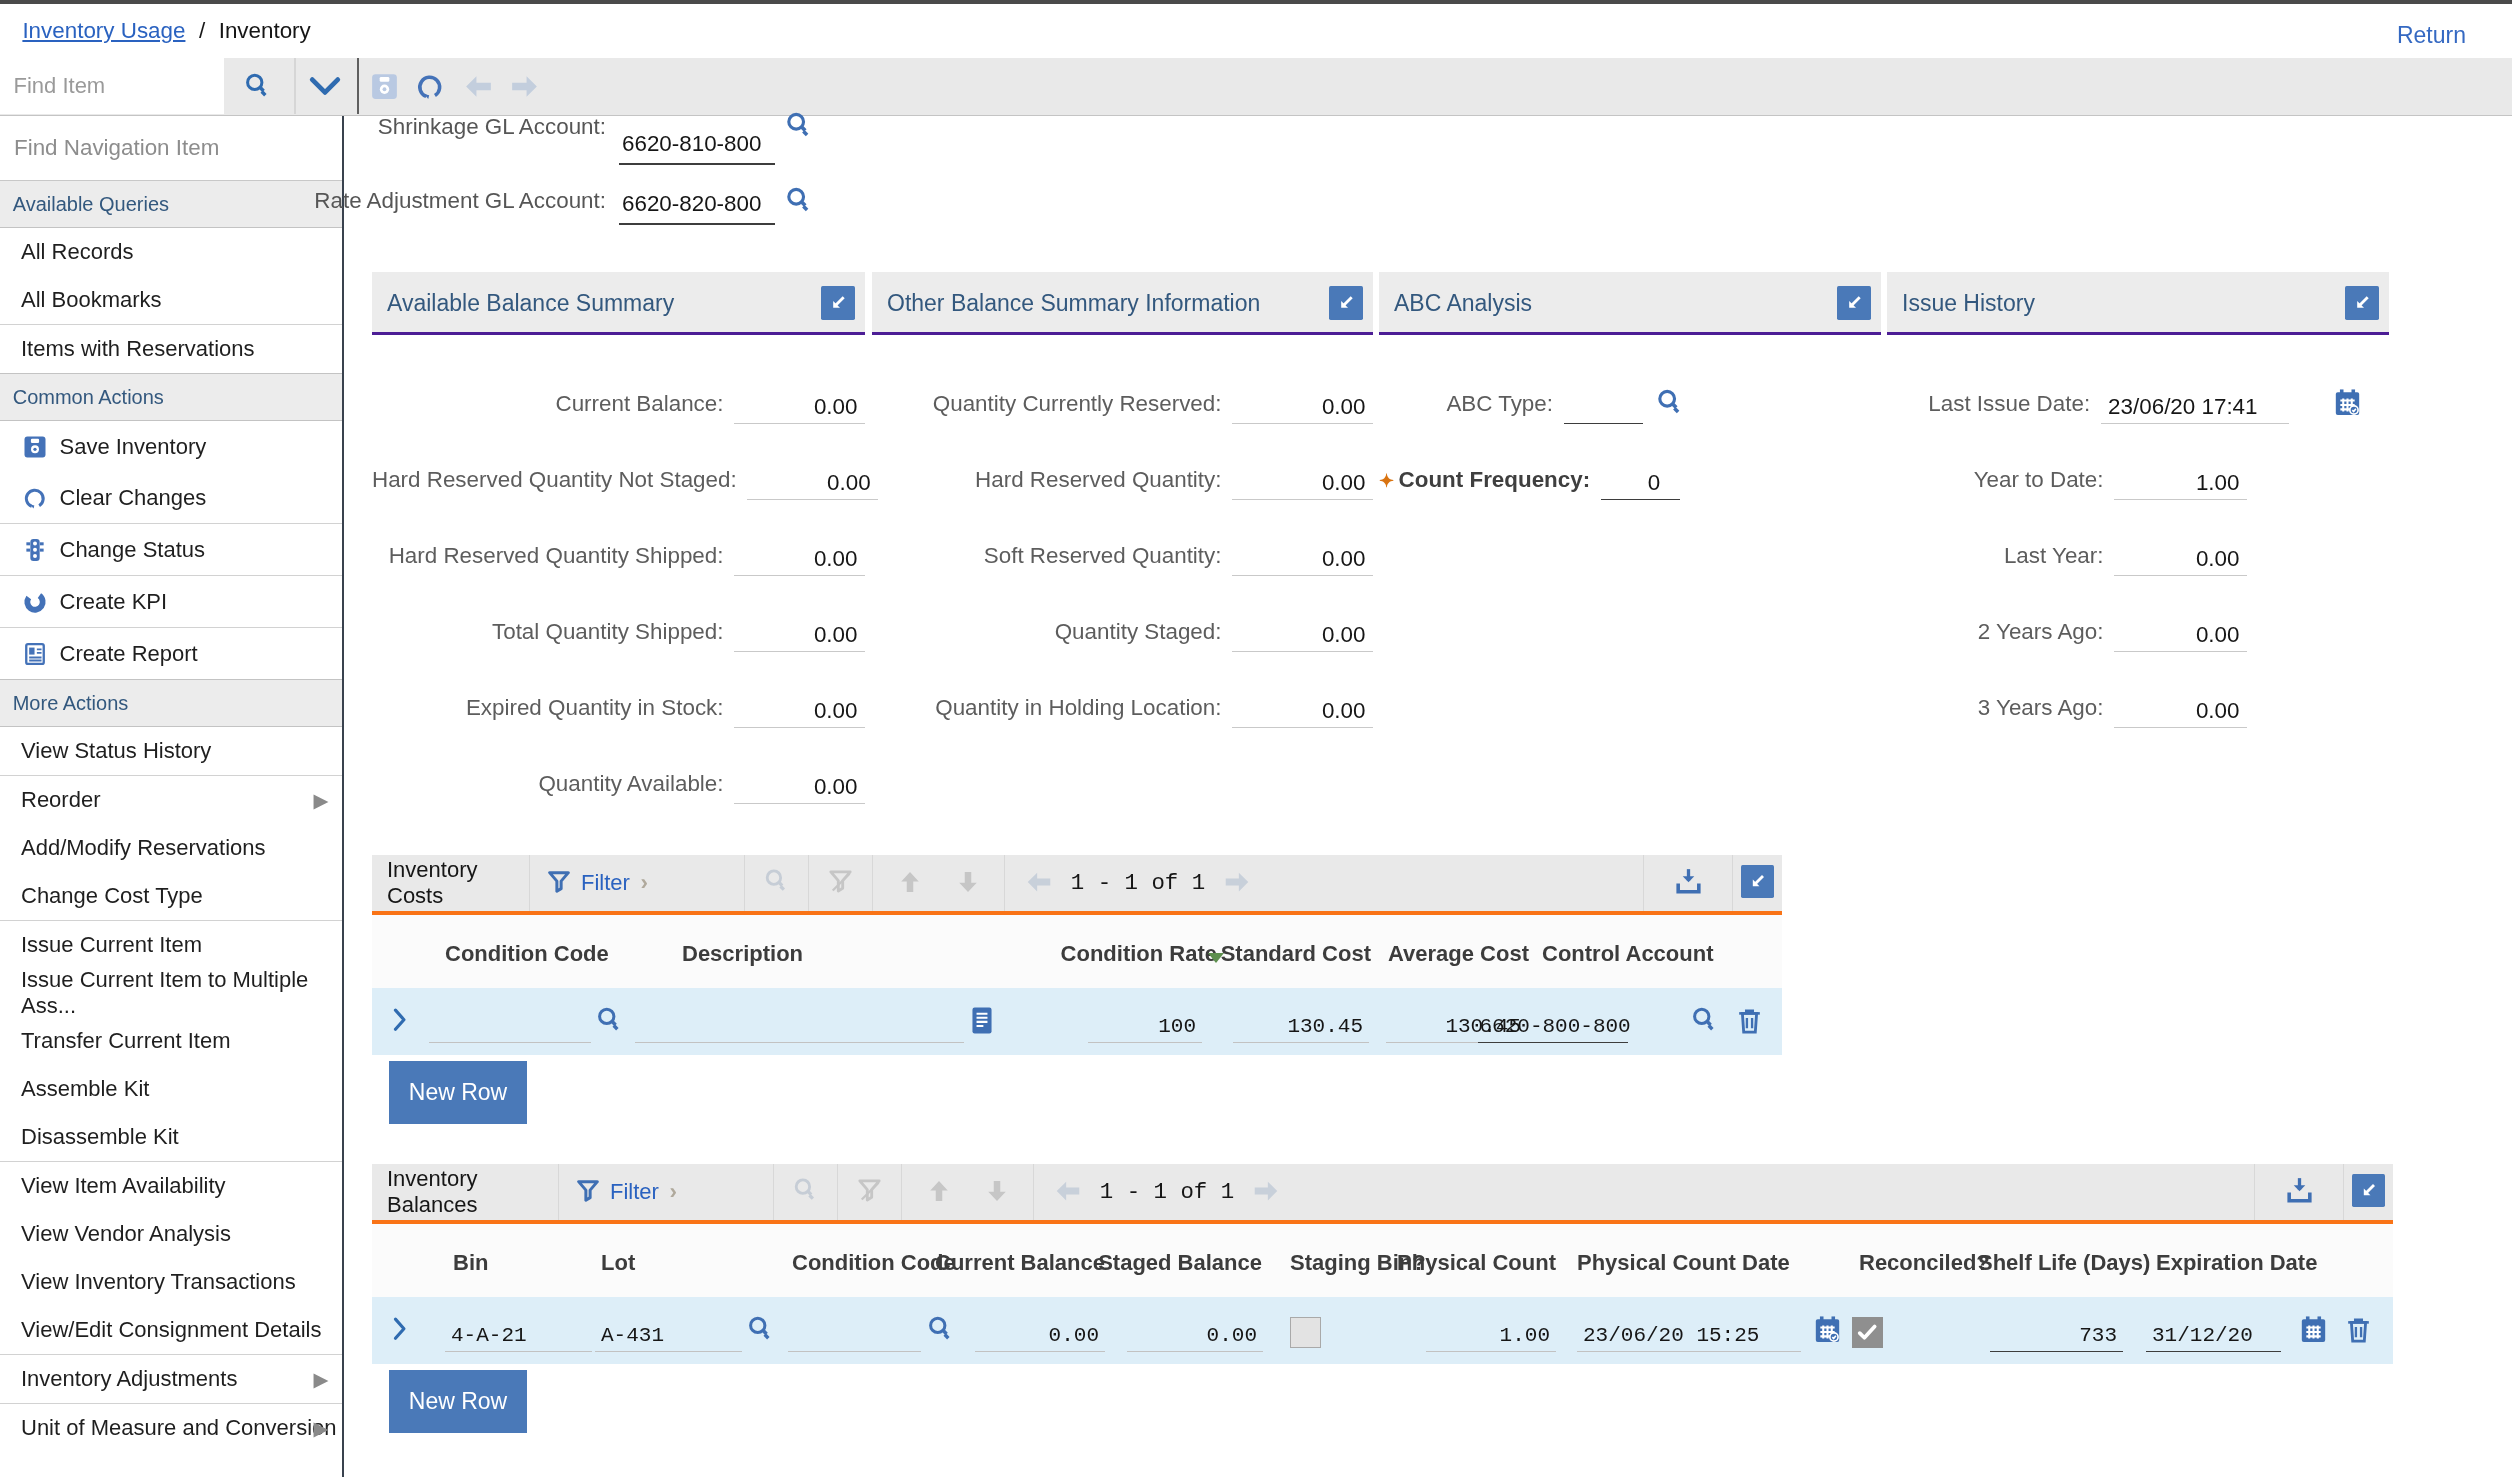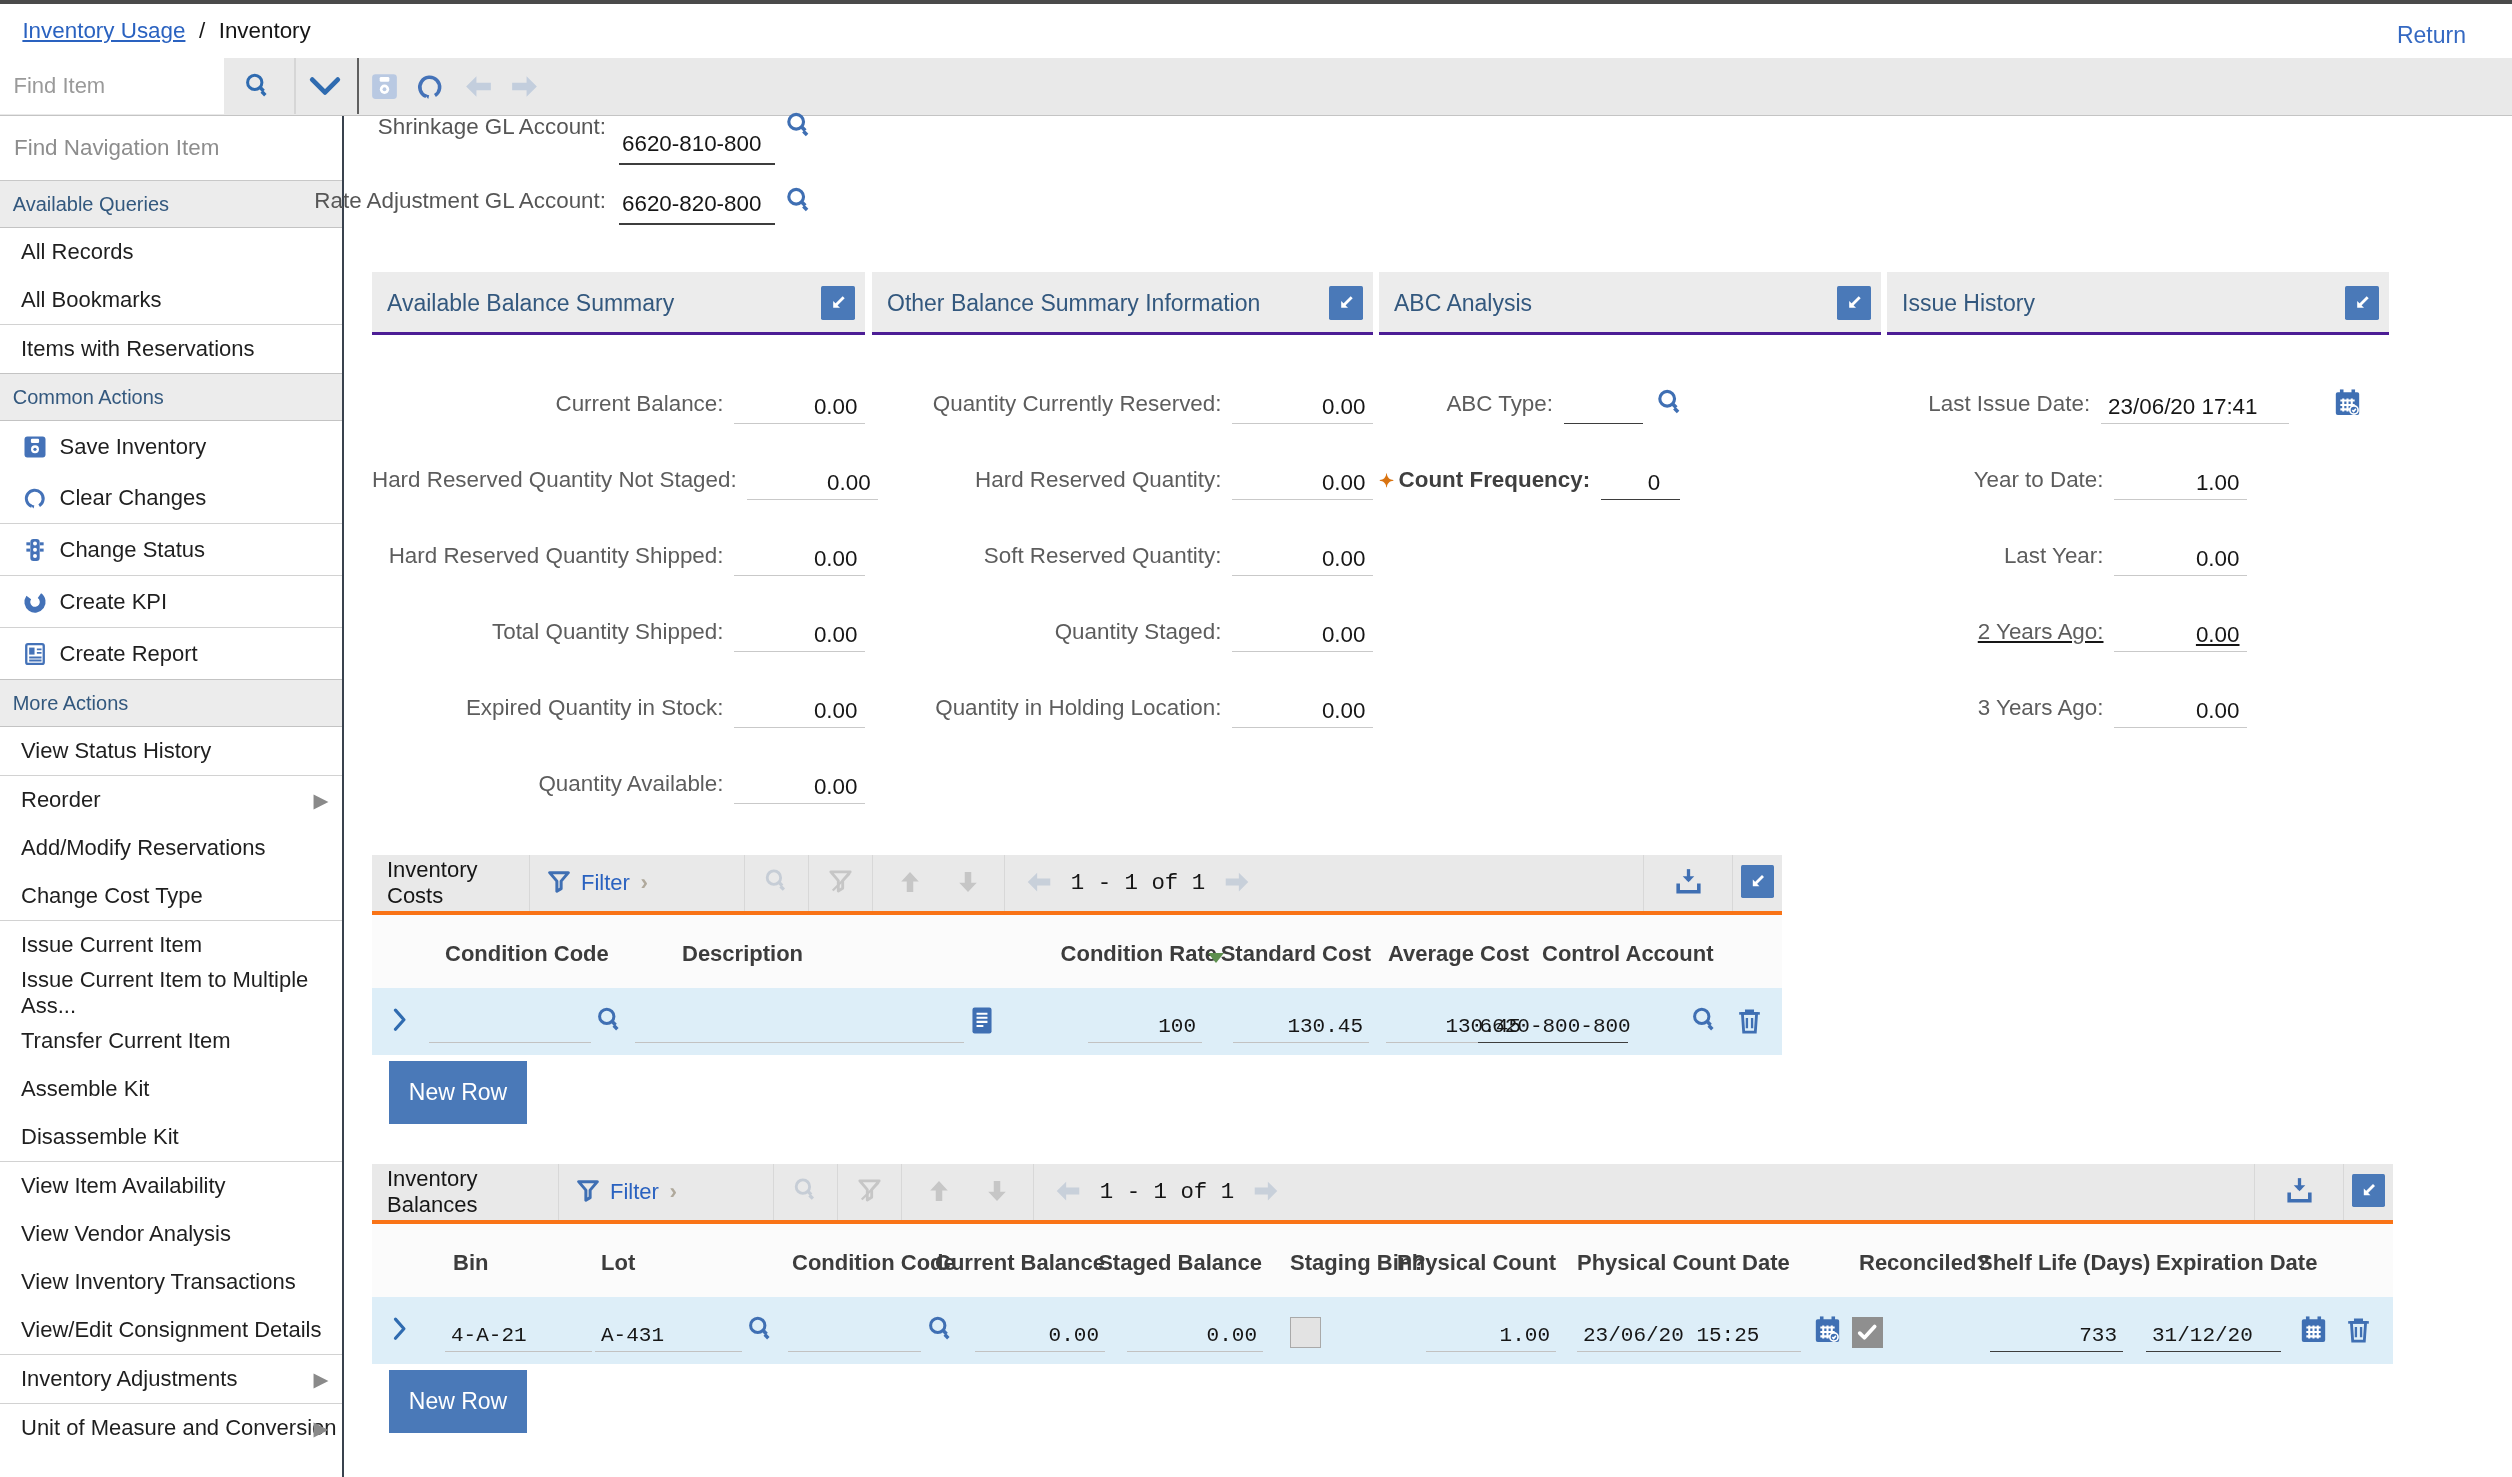--- a/index.html
+++ b/index.html
@@ -378,21 +378,21 @@
       </span>
     </div>
     <div class="prow" style="padding-right:142px;">
         <span class="plabel">Year to Date:</span>
         <span class="pfld" style="width:133px;">1.00</span>
       </div>
     <div class="prow" style="padding-right:142px;">
         <span class="plabel">Last Year:</span>
         <span class="pfld" style="width:133px;">0.00</span>
       </div>
-    <div class="prow" style="padding-right:142px;text-decoration:underline;">
+    <div class="prow" style="padding-right:142px;">
         <span class="plabel">2 Years Ago:</span>
         <span class="pfld" style="width:133px;">0.00</span>
       </div>
     <div class="prow" style="padding-right:142px;">
         <span class="plabel">3 Years Ago:</span>
         <span class="pfld" style="width:133px;">0.00</span>
       </div>
   </div>
 </div>
 

